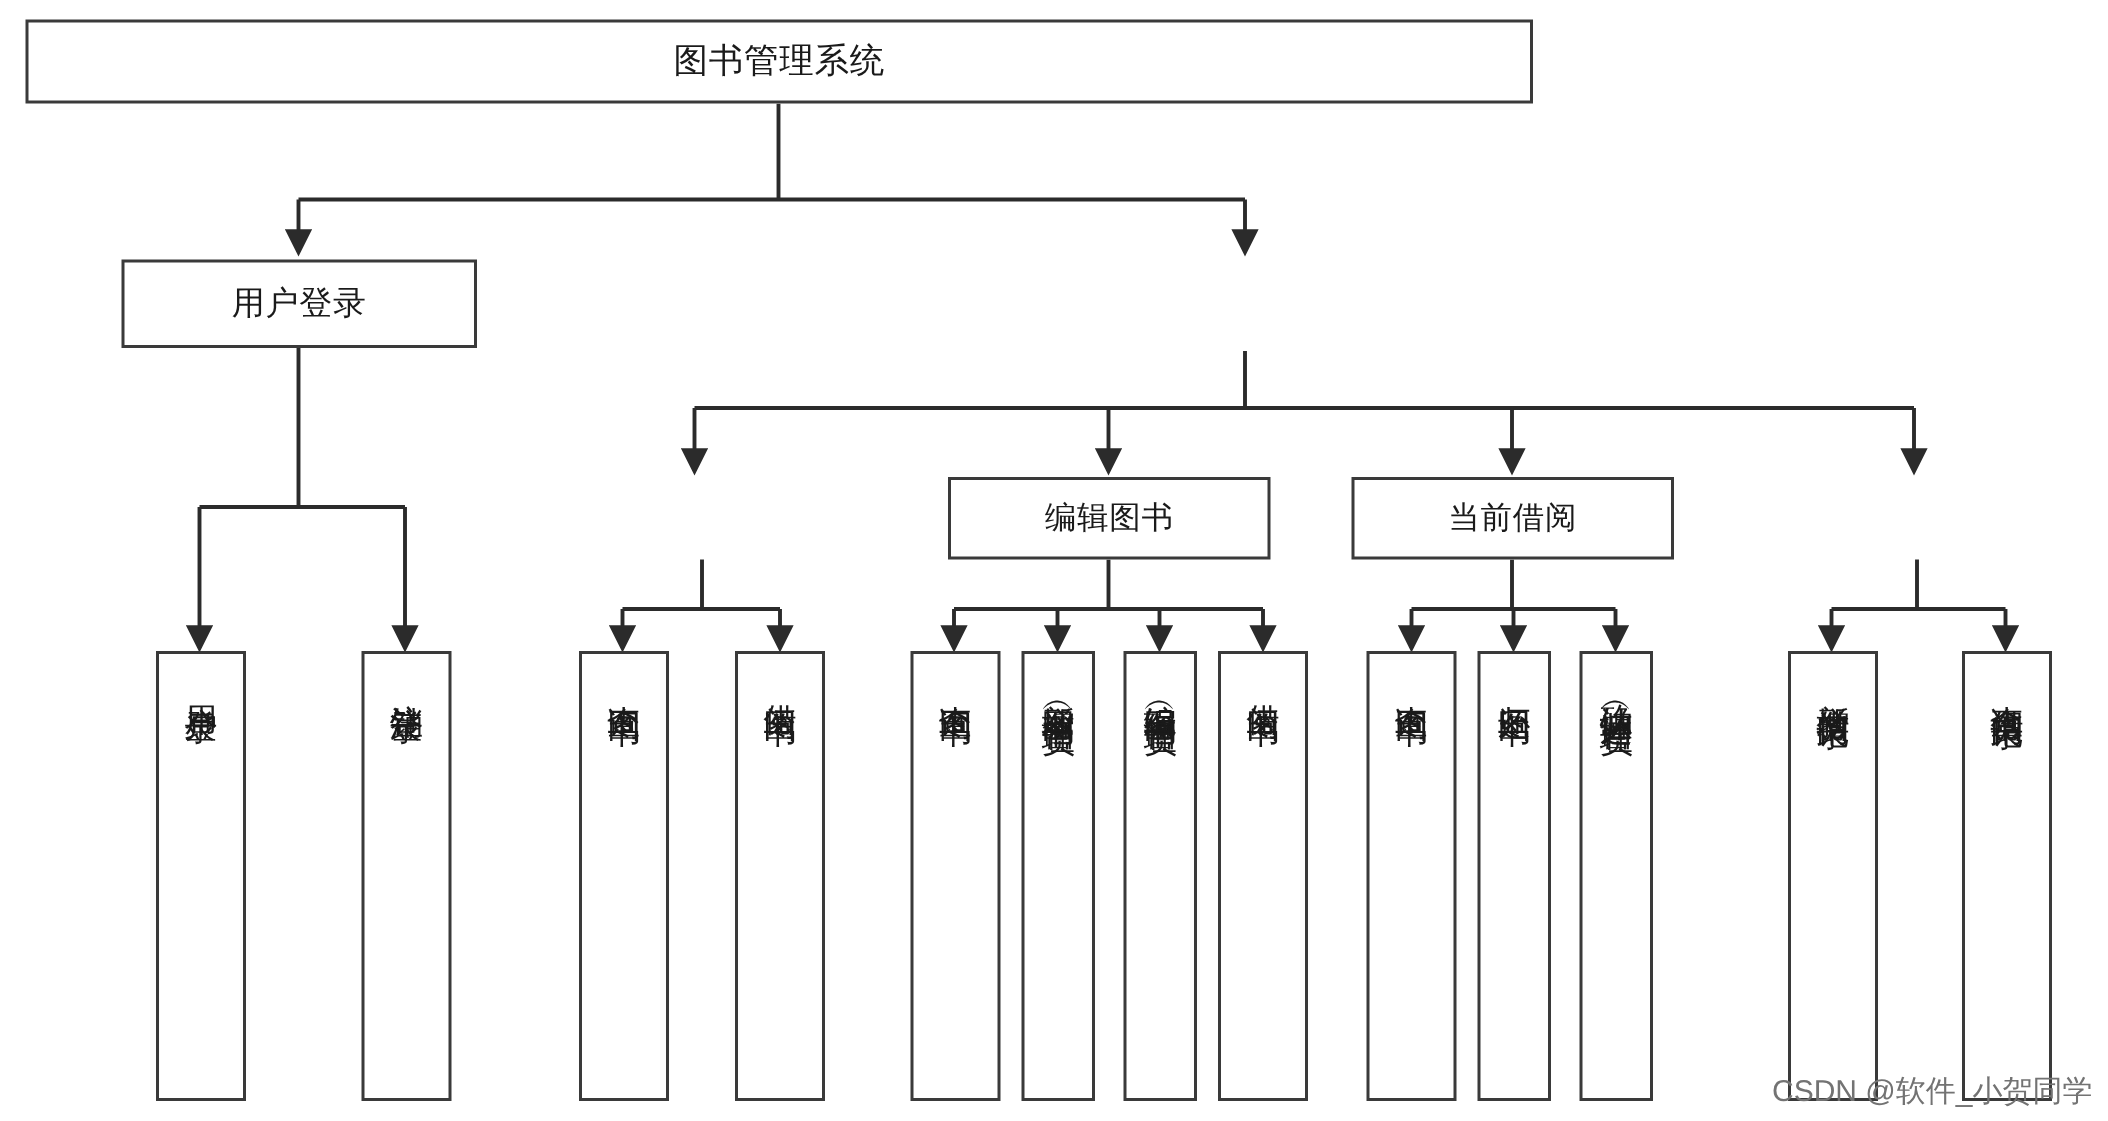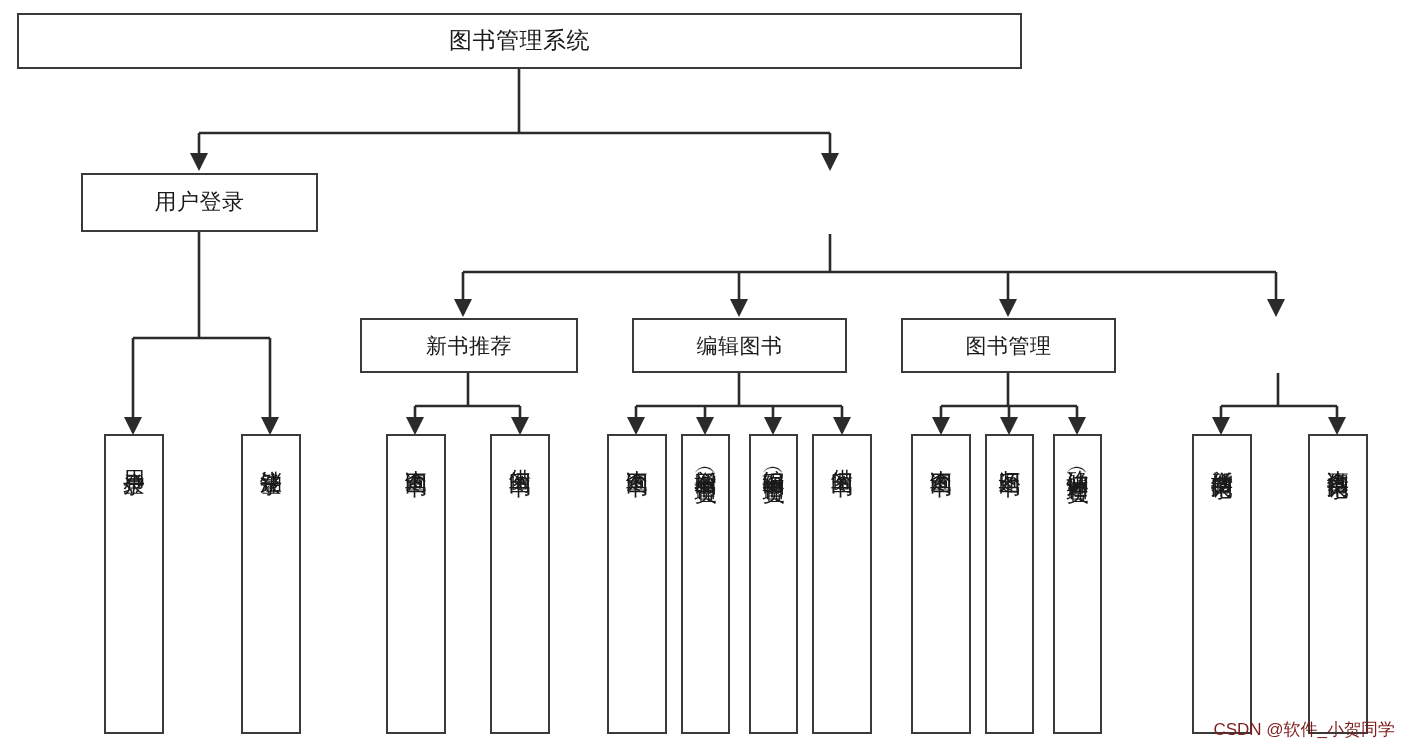--- a/index.html
+++ b/index.html
@@ -53,22 +53,22 @@
     writing-mode: vertical-rl;
     text-orientation: upright;
     line-height: 1.0;
     letter-spacing: 2px;
     white-space: nowrap;
   }
   #watermark {
     position: absolute;
     right: 10px;
     bottom: 6px;
-    font-size: 17px;
-    color: #7f1d1d;
+    font-size: 20px;
+    color: #737373;
     white-space: nowrap;
     z-index: 5;
   }
 </style>
 </head>
 <body>
 
 <div id="canvas">
 
   <svg id="svg-layer" viewBox="0 0 1405 747" xmlns="http://www.w3.org/2000/svg">
@@ -122,28 +122,25 @@
   </svg>
 
   <div class="node root" style="left:17px; top:13px; width:1005px; height:56px;">
     <span class="node-label">图书管理系统</span>
   </div>
 
   <div class="node lvl1" style="left:81px; top:173px; width:237px; height:59px;">
     <span class="node-label">用户登录</span>
   </div>
 
-  <div class="node lvl2" style="left:360px; top:318px; width:218px; height:55px;">
-    <span class="node-label">新书推荐</span>
-  </div>
   <div class="node lvl2" style="left:632px; top:318px; width:215px; height:55px;">
     <span class="node-label">编辑图书</span>
   </div>
   <div class="node lvl2" style="left:901px; top:318px; width:215px; height:55px;">
-    <span class="node-label">图书管理</span>
+    <span class="node-label">当前借阅</span>
   </div>
 
   <div class="node leaf" style="left:104px; top:434px; width:60px; height:300px;">
     <span class="node-label">用户登录</span>
   </div>
   <div class="node leaf" style="left:241px; top:434px; width:60px; height:300px;">
     <span class="node-label">注销登录</span>
   </div>
 
   <div class="node leaf" style="left:386px; top:434px; width:60px; height:300px;">

